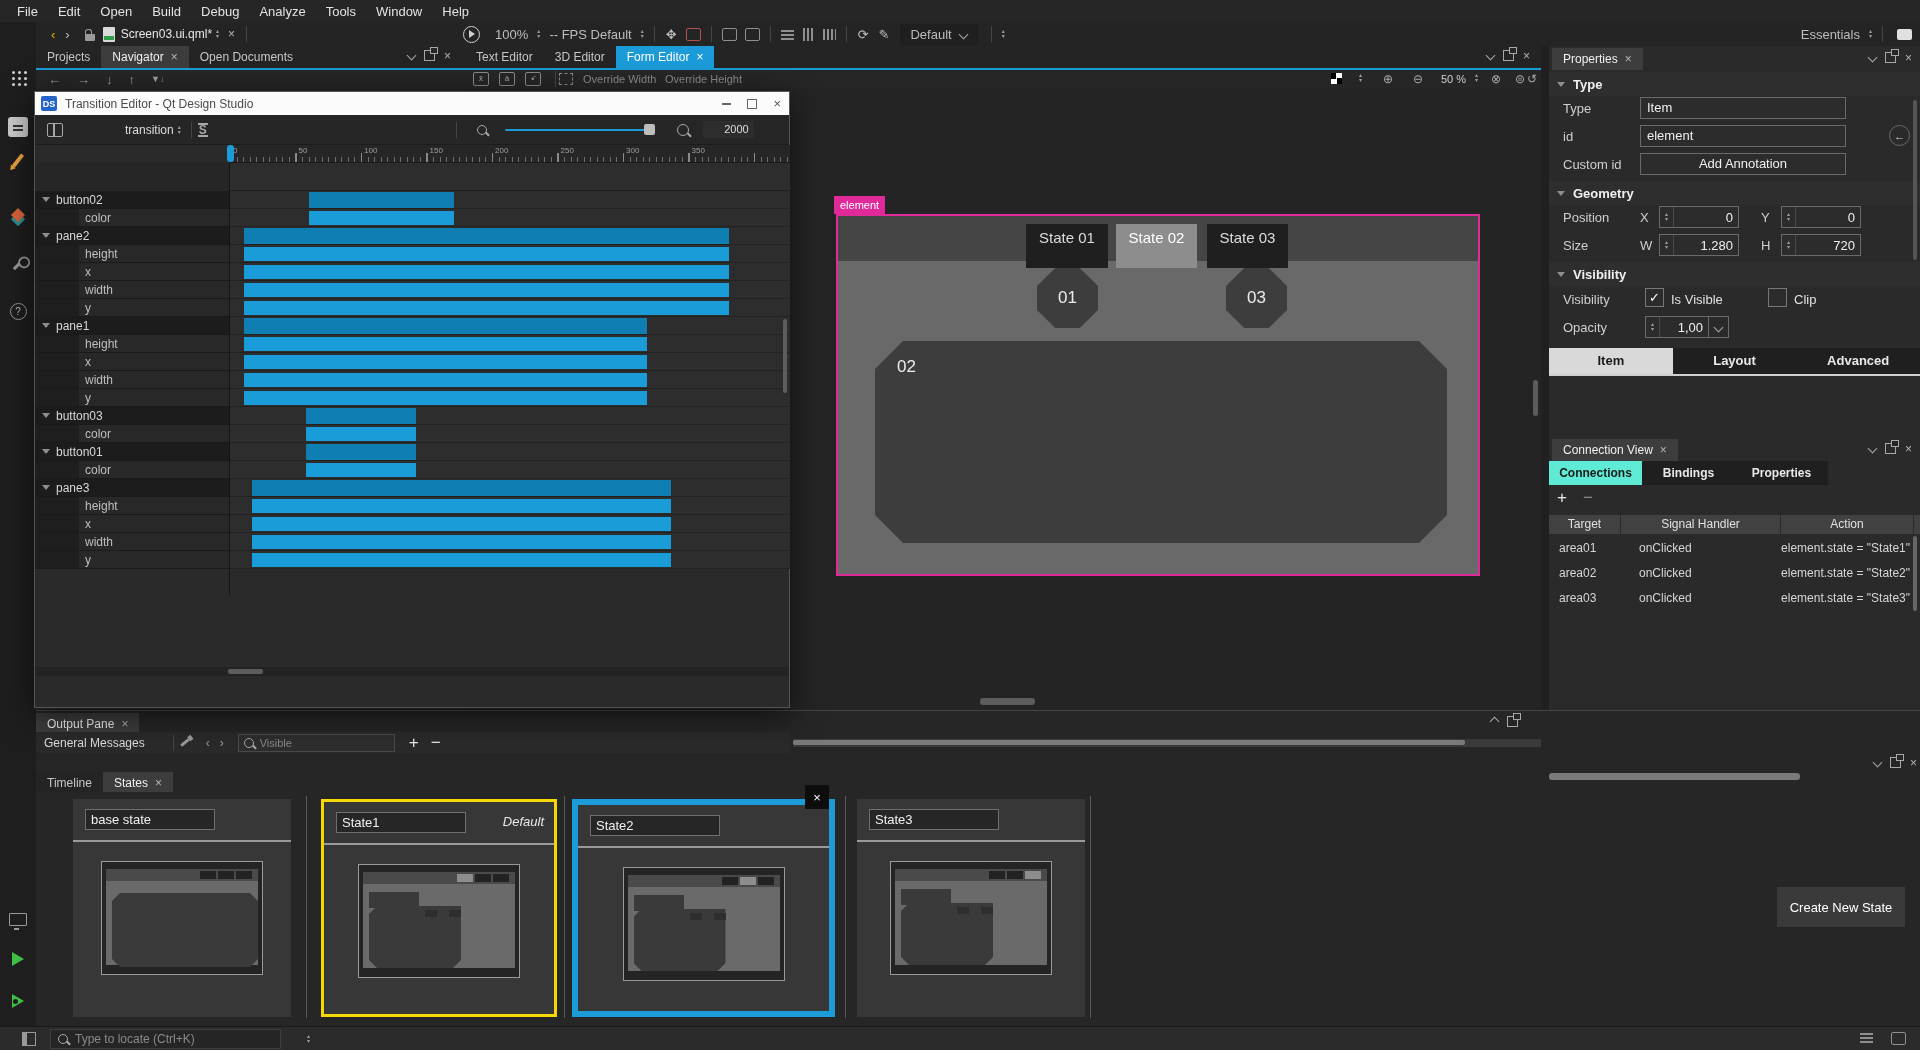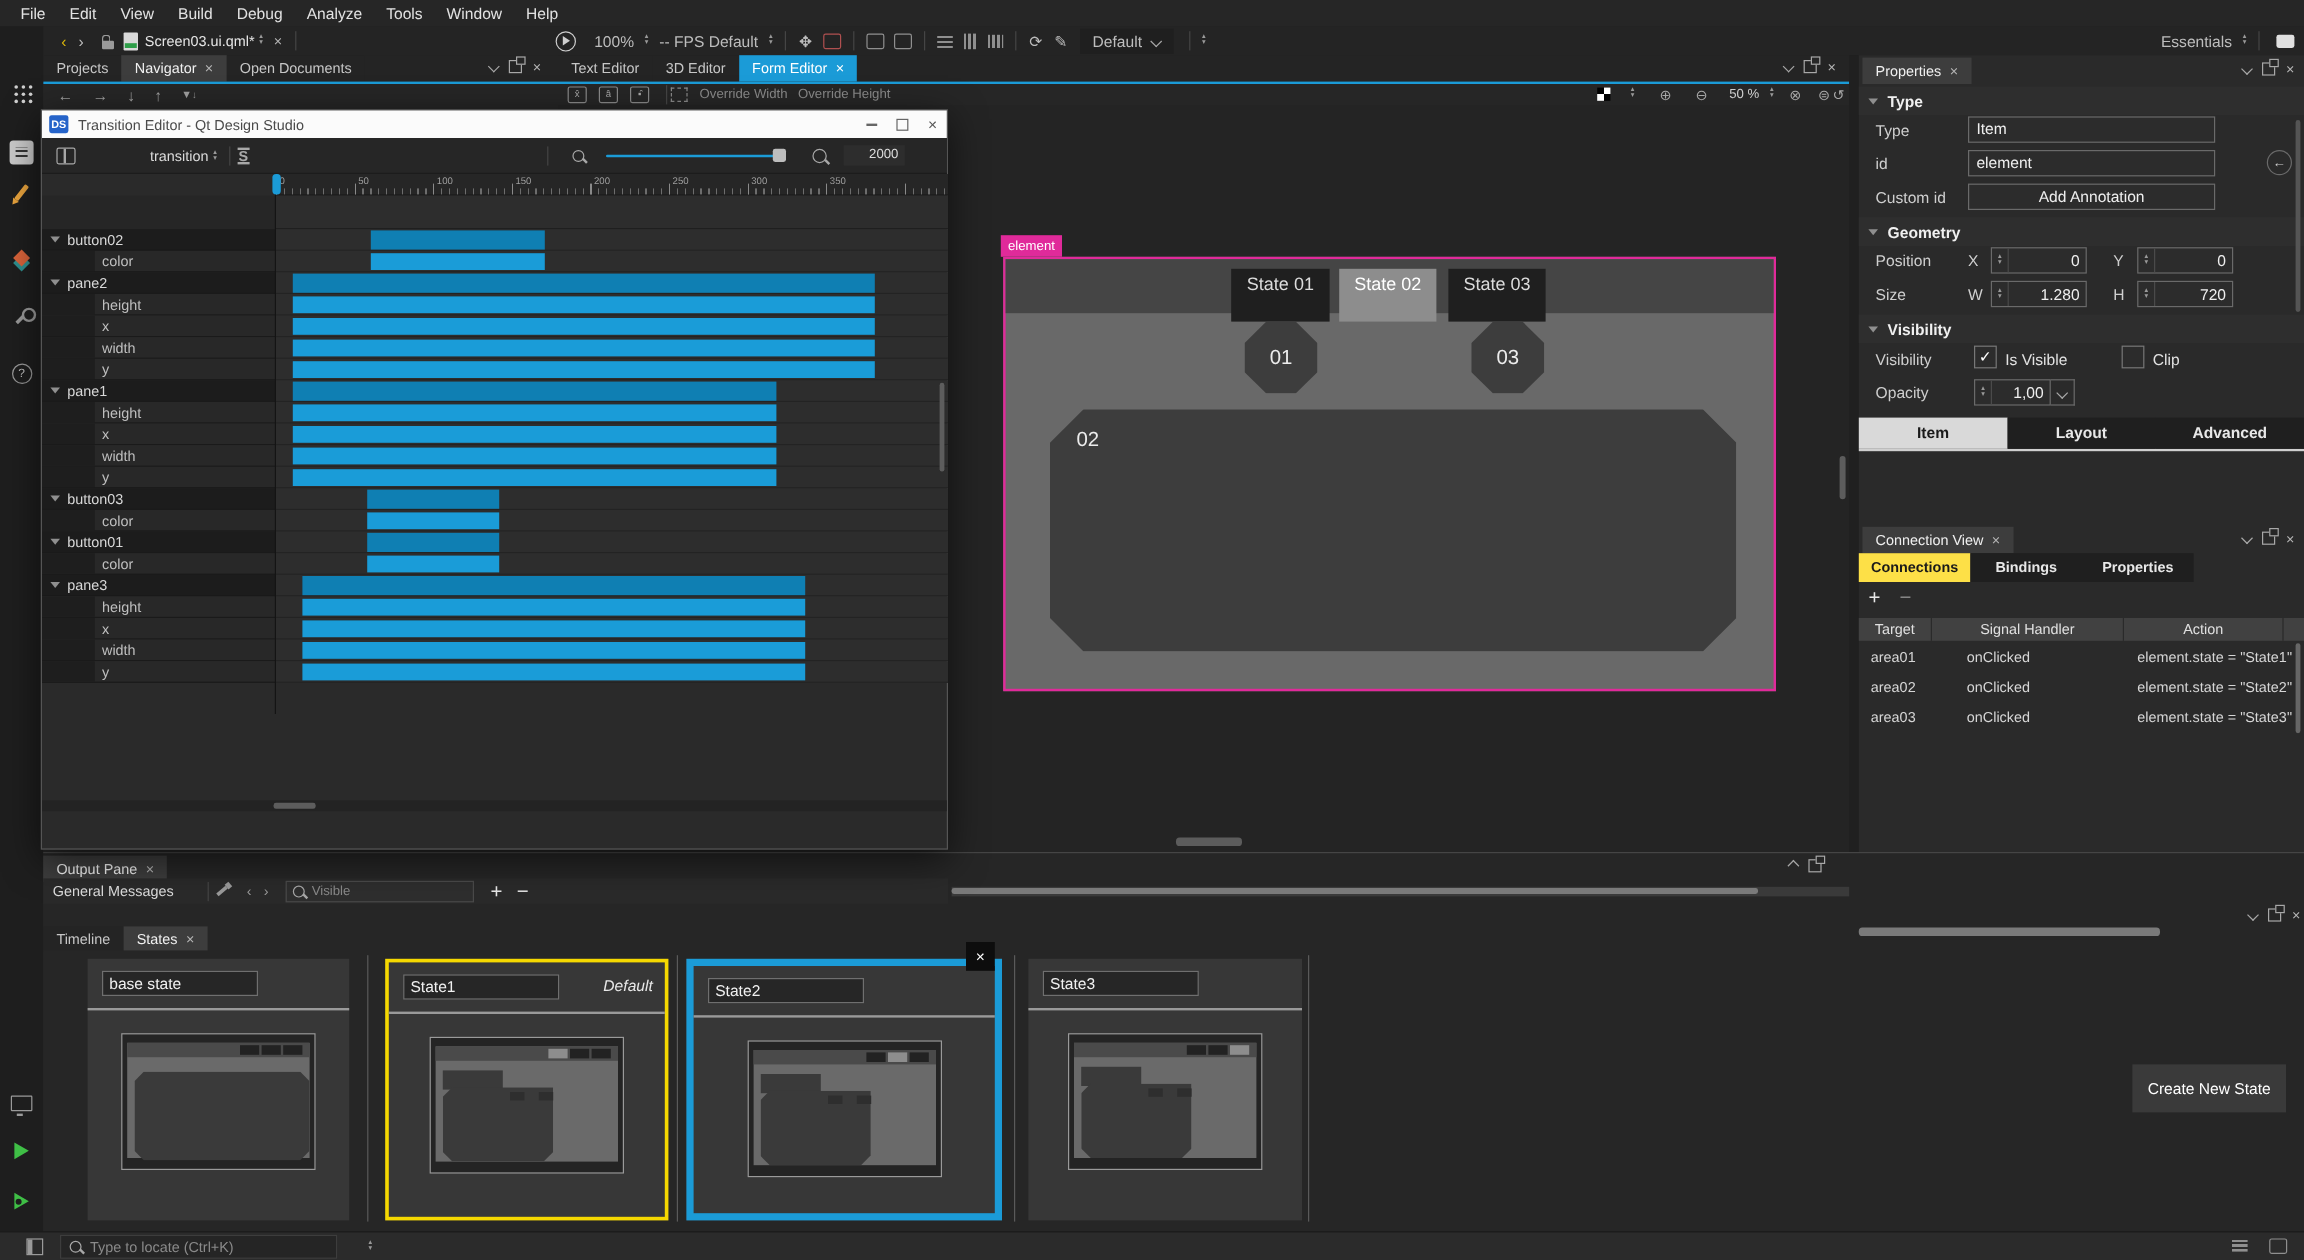--- a/index.html
+++ b/index.html
@@ -133,21 +133,21 @@
   .spinf .val{flex:1;text-align:right;padding-right:5px;color:#efefef;font-size:13px;}
   .ddbox{position:absolute;width:20px;height:22px;border:1px solid #6a6a6a;border-left:none;box-sizing:border-box;display:flex;align-items:center;justify-content:center;}
   .cb{position:absolute;width:19px;height:19px;background:#2c2c2c;border:1px solid #777;box-sizing:border-box;color:#fff;font-size:13px;text-align:center;line-height:17px;}
   .cblab{position:absolute;font-size:13px;color:#e2e2e2;}
   .ptabs{position:absolute;left:0;width:100%;height:26px;display:flex;border-bottom:2px solid #cfcfcf;box-sizing:content-box;}
   .ptabs div{flex:1;text-align:center;line-height:26px;font-weight:bold;font-size:13px;background:#1f1f1f;color:#e8e8e8;}
   .ptabs div.on{background:#d9d9d9;color:#1a1a1a;}
   
   .ctabs{position:absolute;left:0;width:280px;height:24px;display:flex;}
   .ctabs div{width:93px;text-align:center;line-height:24px;font-weight:bold;font-size:12px;background:#1f1f1f;color:#e8e8e8;}
-  .ctabs div.on{background:#fde047;color:#1a1a1a;}
+  .ctabs div.on{background:#5eead4;color:#1a1a1a;}
   .pm{position:absolute;font-size:17px;color:#e8e8e8;}
   .ctable-h{position:absolute;left:0;width:371px;height:19px;display:flex;background:#414141;color:#e0e0e0;font-size:12px;}
   .ctable-h div{text-align:center;line-height:19px;border-right:1px solid #2a2a2a;box-sizing:border-box;}
   .crow{position:absolute;left:0;width:371px;height:22px;font-size:12px;color:#d6d6d6;}
   .crow .t{position:absolute;left:10px;top:3px;}
   .crow .s{position:absolute;left:90px;top:3px;}
   .crow .a{position:absolute;right:10px;top:3px;}
   
   .bdock{left:36px;top:710px;width:1884px;height:316px;background:#262626;border-top:1px solid #454545;box-sizing:border-box;}
   .obar{position:absolute;left:0;top:2px;width:754px;height:19px;}
@@ -185,21 +185,21 @@
   .paneltog::after{content:"";position:absolute;left:0;top:0;width:4px;height:100%;background:#9a9a9a;}
 </style>
 </head>
 <body>
 
 <div id="app">
 
   <div class="abs menubar">
       <span>File</span>
       <span>Edit</span>
-      <span>View</span>
+      <span>Open</span>
       <span>Build</span>
       <span>Debug</span>
       <span>Analyze</span>
       <span>Tools</span>
       <span>Window</span>
       <span>Help</span>
     </div>
 
   <div class="abs toolbar">
     <span class="tbtn" style="margin-left:46px;color:#d8b40a">‹</span>
@@ -455,21 +455,21 @@
         <span class="xic">×</span>
     </div>
     <div class="ctabs" style="top:415px">
         <div class="on">Connections</div>
         <div>Bindings</div>
         <div>Properties</div>
       </div>
     <span class="pm" style="left:8px;top:442px">+</span>
     <span class="pm" style="left:34px;top:442px;color:#8a8a8a">−</span>
     <div class="ctable-h" style="top:469px">
-        <div style="width: 61px;">Target</div>
+        <div style="width: 72px;">Target</div>
         <div style="width: 160px;">Signal Handler</div>
         <div style="width: 133px;">Action</div>
       </div>
     <div></div>
     <div class="sbh" style="left:364px;top:490px;width:4px;height:75px;background:#666"></div>
   <div class="crow" style="top: 492px;">
         <div class="t" style="position: absolute;">area01</div>
         <div class="s" style="position: absolute;">onClicked</div>
         <div class="a" style="position: absolute;">element.state = "State1"</div>
       </div>

